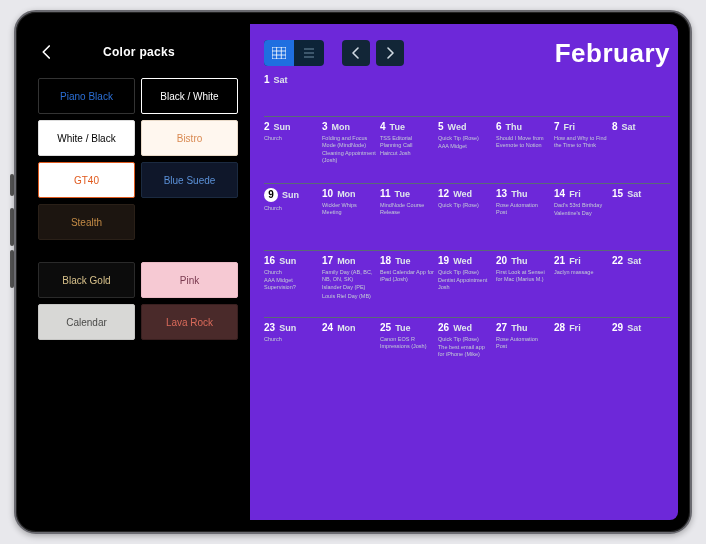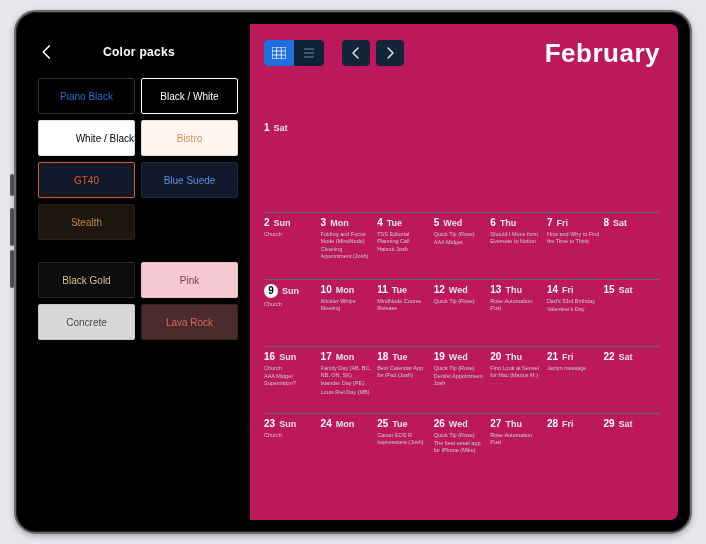--- a/index.html
+++ b/index.html
@@ -29,22 +29,22 @@
   .pack-grid { display:flex; flex-wrap:wrap; gap:6px; margin-top:8px; }
   .pack {
     width: 97px; height: 36px; border-radius:2px; display:flex; align-items:center; justify-content:center;
     font-size:10px; font-weight:500; cursor:pointer; border:1px solid transparent;
   }
   .pack span { pointer-events:none; }
   .group-gap { width:100%; height:14px; }
 
   
   .main {
-    flex:1; height:100%; background: #be185d; color:#fff; padding: 12px 18px 0 14px; position:relative;
-    display:flex; flex-direction:column;gap:48px;
+    flex:1; height:100%; background: #6d28d9; color:#fff; padding: 12px 8px 0 14px; position:relative;
+    display:flex; flex-direction:column;
   }
   .toolbar { display:flex; align-items:center; height:34px; }
   .view-toggle { display:flex; background:#0d2438; border-radius:4px; overflow:hidden; margin-right:18px;}
   .vt { width:30px; height:26px; display:flex; align-items:center; justify-content:center; color:#6e8aa0; }
   .vt.active { background:#1f6fe0; color:#fff; }
   .nav-group { display:flex; gap:6px; }
   .navbtn { width:28px; height:26px; background:#122637; border-radius:4px; display:flex; align-items:center; justify-content:center; color:#cfd9e2; }
   .month-title { margin-left:auto; font-size:26px; font-weight:800; letter-spacing:.5px; }
 
   .week0 { height:34px; display:flex; justify-content:flex-end; border-bottom:0; }
@@ -84,46 +84,46 @@
         <div class="side-title">Color packs</div>
       </div>
 
       <div class="pack-grid" id="pack-grid-1">
           <div class="pack" style="background: rgb(0, 0, 0); color: rgb(43, 111, 214); border-color: rgb(51, 51, 51);">
             <span>Piano Black</span>
           </div>
           <div class="pack" style="background: rgb(0, 0, 0); color: rgb(255, 255, 255); border-color: rgb(255, 255, 255);">
             <span>Black / White</span>
           </div>
-          <div class="pack" style="background: rgb(255, 255, 255); color: rgb(0, 0, 0); border-color: rgb(221, 221, 221); justify-content: flex-end;">
+          <div class="pack" style="background: rgb(255, 255, 255); color: rgb(0, 0, 0); border-color: rgb(221, 221, 221);">
             <span>White / Black</span>
           </div>
           <div class="pack" style="background: rgb(255, 247, 239); color: rgb(217, 138, 82); border-color: rgb(232, 217, 200);">
             <span>Bistro</span>
           </div>
-          <div class="pack" style="background: #0f172a; color: rgb(224, 90, 30); border-color: rgb(224, 90, 30);">
+          <div class="pack" style="background: #ffffff; color: rgb(224, 90, 30); border-color: rgb(224, 90, 30);">
             <span>GT40</span>
           </div>
           <div class="pack" style="background: #0f172a; color: rgb(90, 144, 214); border-color: rgb(27, 42, 64);">
             <span>Blue Suede</span>
           </div>
           <div class="pack" style="background: rgb(28, 21, 16); color: rgb(194, 138, 69); border-color: rgb(42, 32, 24);">
             <span>Stealth</span>
           </div>
         </div>
       <div class="group-gap"></div>
       <div class="pack-grid" id="pack-grid-2">
           <div class="pack" style="background: rgb(12, 12, 12); color: rgb(215, 192, 138); border-color: rgb(42, 42, 42);">
             <span>Black Gold</span>
           </div>
           <div class="pack" style="background: rgb(246, 201, 211); color: rgb(122, 58, 80); border-color: rgb(234, 185, 197);">
             <span>Pink</span>
           </div>
           <div class="pack" style="background: rgb(216, 216, 214); color: rgb(74, 74, 72); border-color: rgb(198, 198, 196);">
-            <span>Concrete</span>
+            <span>Calendar</span>
           </div>
           <div class="pack" style="background: rgb(74, 42, 42); color: rgb(217, 106, 90); border-color: rgb(58, 32, 32); align-items: center;">
             <span>Lava Rock</span>
           </div>
         </div>
     </aside>
 
     <main class="main">
       <div class="toolbar">
         <div class="view-toggle">

